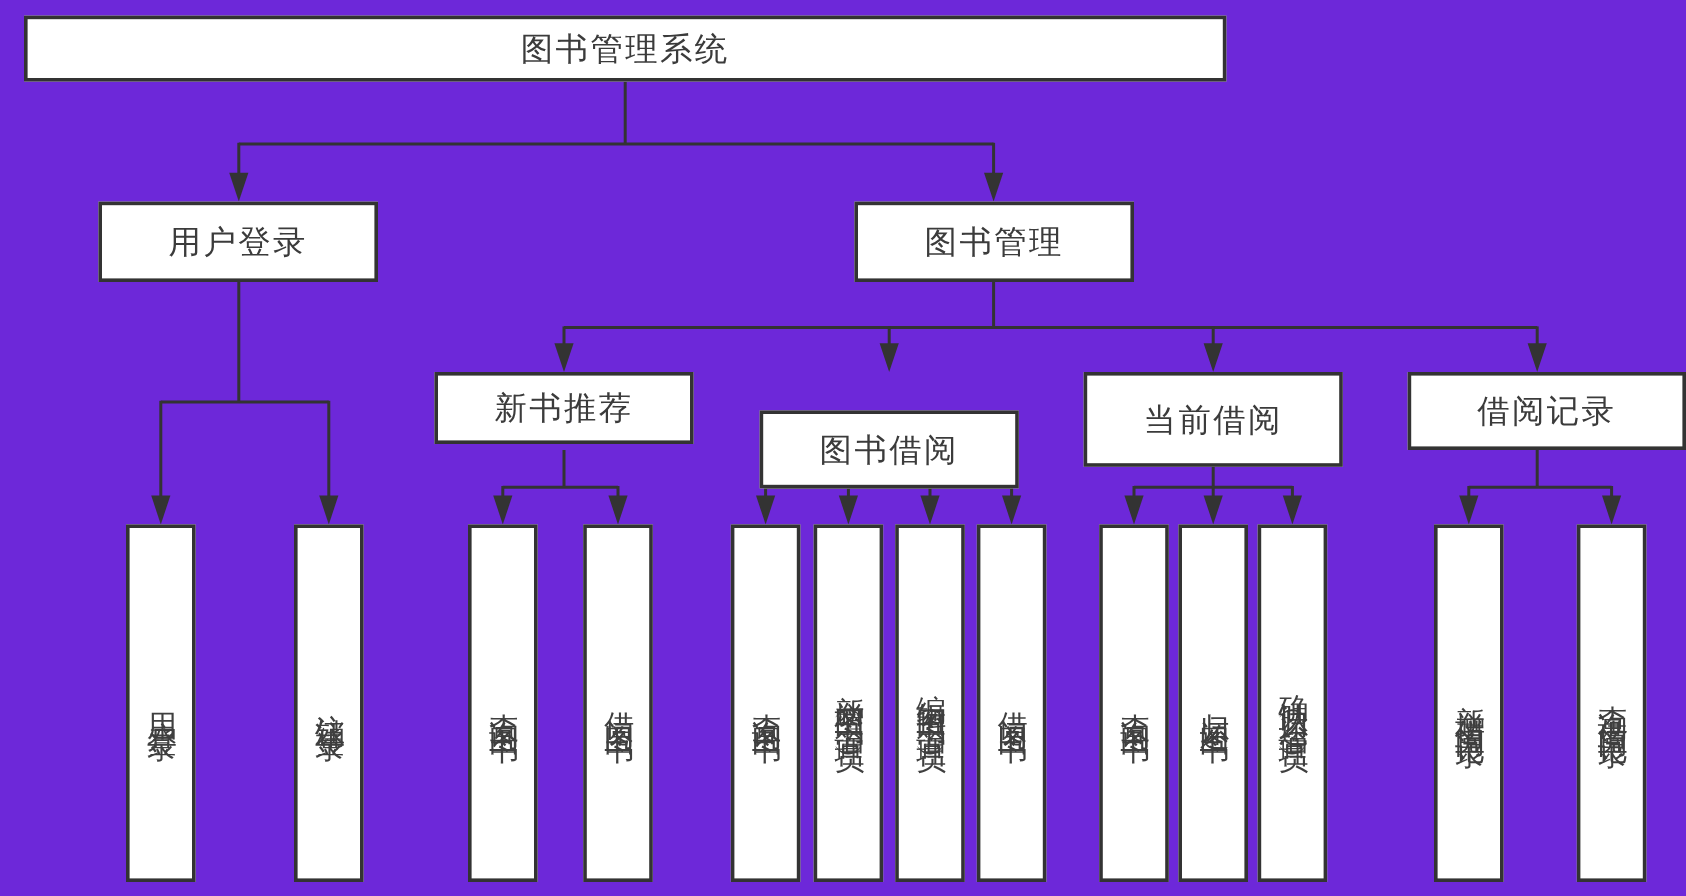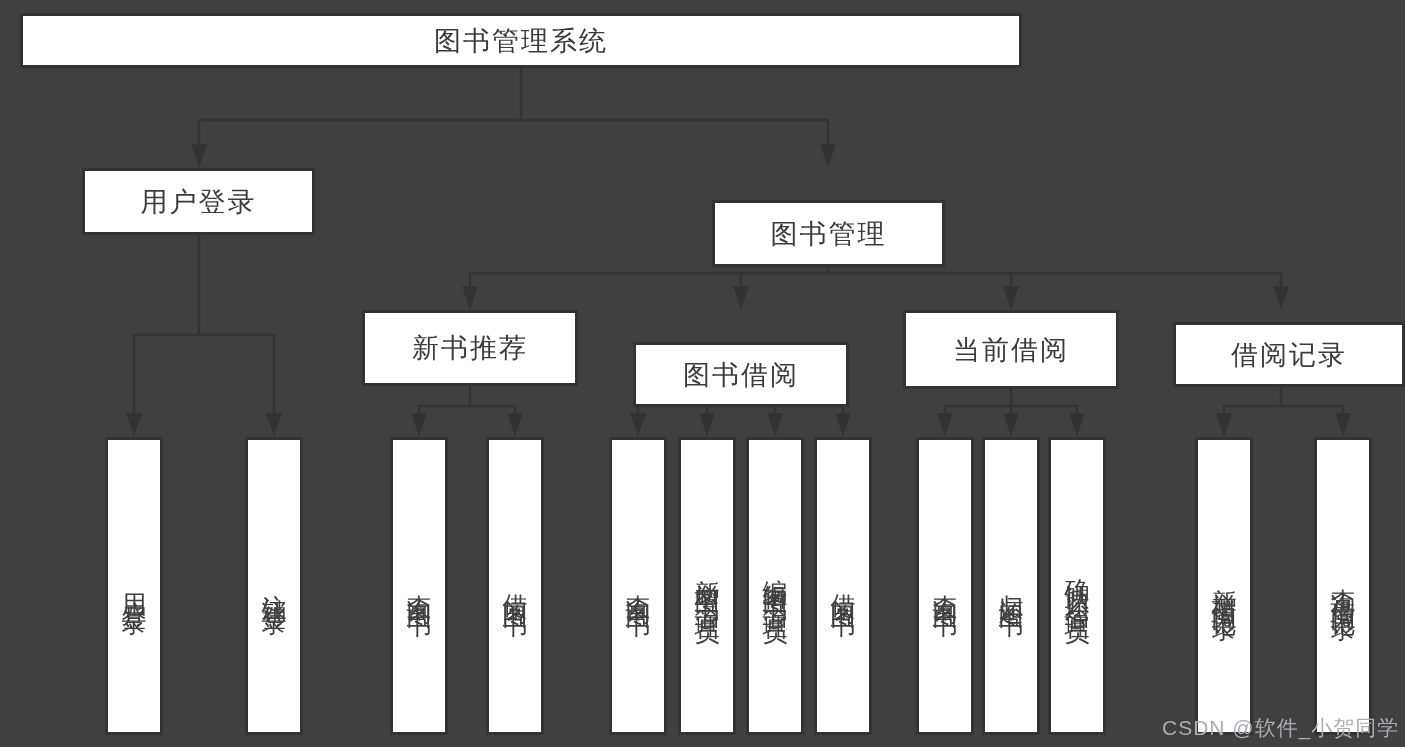--- a/index.html
+++ b/index.html
@@ -5,21 +5,21 @@
   html, body {
     margin: 0;
     padding: 0;
     background: #ffffff;
     font-family: "Liberation Sans", sans-serif;
   }
   #stage {
     position: relative;
     width: 1405px;
     height: 747px;
-    background: #404040;
+    background: #6d28d9;
     overflow: hidden;
   }
   #connectors {
     position: absolute;
     left: 0;
     top: 0;
     z-index: 1;
   }
   .box {
     position: absolute;
@@ -147,34 +147,34 @@
     </g>
   </svg>
 
   <div class="box" style="left:20px; top:13px; width:1002px; height:55px;">
     <span class="hlabel root-label">图书管理系统</span>
   </div>
 
   <div class="box" style="left:82px; top:168px; width:233px; height:67px;">
     <span class="hlabel">用户登录</span>
   </div>
-  <div class="box" style="left:712px; top:168px; width:233px; height:67px;margin-top:32px;">
+  <div class="box" style="left:712px; top:168px; width:233px; height:67px;">
     <span class="hlabel">图书管理</span>
   </div>
 
-  <div class="box" style="left:362px; top:310px; width:216px; height:76px;">
+  <div class="box" style="left:362px; top:310px; width:216px; height:60px;">
     <span class="hlabel">新书推荐</span>
   </div>
   <div class="box" style="left:633px; top:310px; width:216px; height:65px;margin-top:32px;">
     <span class="hlabel">图书借阅</span>
   </div>
   <div class="box" style="left:903px; top:310px; width:216px; height:79px;">
     <span class="hlabel">当前借阅</span>
   </div>
-  <div class="box" style="left:1173px; top:310px; width:232px; height:65px;margin-top:12px;">
+  <div class="box" style="left:1173px; top:310px; width:232px; height:65px;">
     <span class="hlabel">借阅记录</span>
   </div>
 
   <div class="leaf" style="left:105px;">
     <span class="vtext">用户登录</span>
   </div>
   <div class="leaf" style="left:245px;">
     <span class="vtext">注销登录</span>
   </div>
   <div class="leaf" style="left:390px;">
@@ -204,15 +204,14 @@
   <div class="leaf" style="left:1048px;">
     <span class="vtext">确认归还（管理员）</span>
   </div>
   <div class="leaf" style="left:1195px;">
     <span class="vtext">新增借阅记录</span>
   </div>
   <div class="leaf" style="left:1314px;">
     <span class="vtext">查询借阅记录</span>
   </div>
 
-  <div class="watermark">CSDN @软件_小贺同学</div>
 
 </div>
 
 </body></html>

